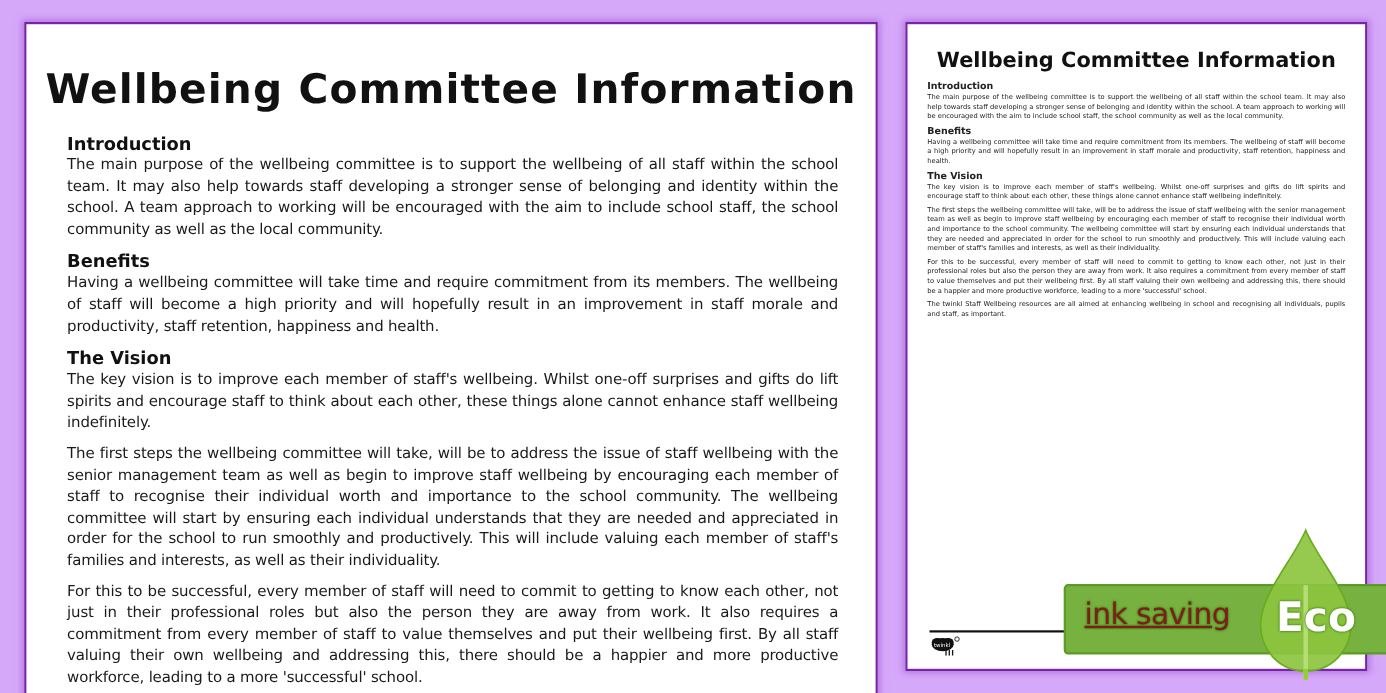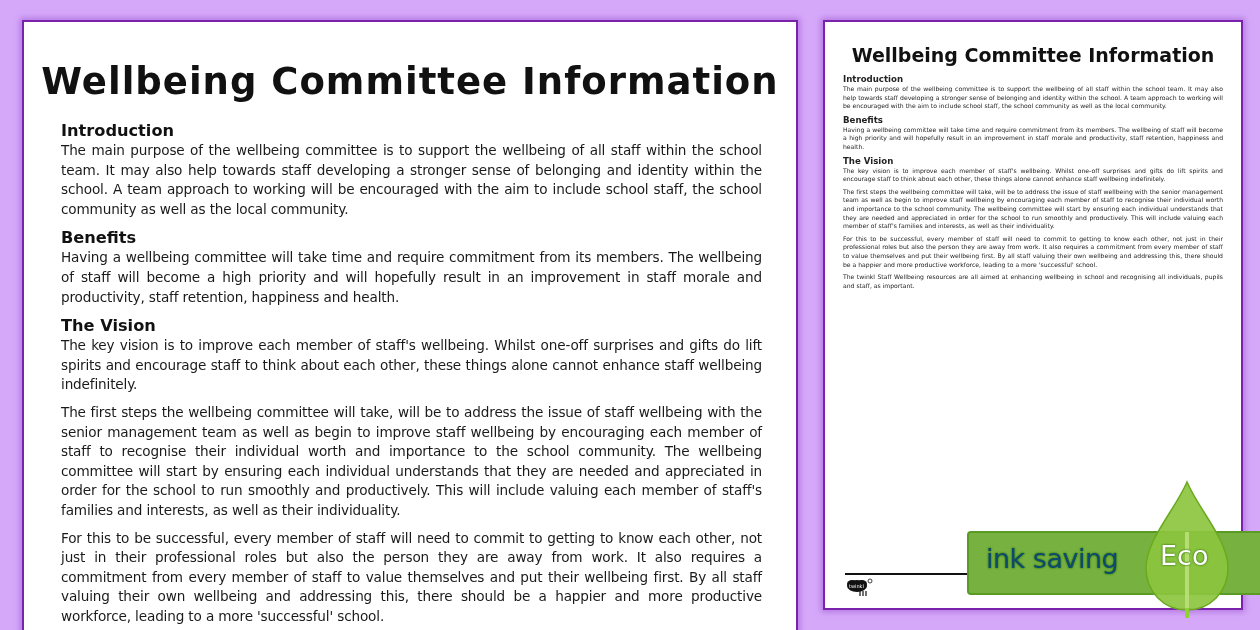--- a/index.html
+++ b/index.html
@@ -132,38 +132,39 @@
       border: 2px solid #5a9a25;
       border-radius: 4px;
       box-sizing: border-box;
     }
     .eco-text {
       position: absolute;
       left: 17px;
       top: 10px;
       font-family: "DejaVu Sans", sans-serif;
       font-size: 27px;
-      color: #0c4a6e;
+      color: #7f1d1d;
       text-shadow: 0 0 2px #3f7d10, 0 0 2px #3f7d10;
       letter-spacing: -0.5px;
+      text-decoration: underline;
     }
     .leaf {
       position: absolute;
       left: 1144px;
       top: 480px;
       width: 86px;
       height: 140px;
     }
     .eco-label {
       position: absolute;
       left: 1160px;
       top: 540px;
       font-family: "DejaVu Sans", sans-serif;
-      font-weight: normal;
-      font-size: 27px;
+      font-weight: bold;
+      font-size: 37px;
       color: #ffffff;
       text-shadow: 0 0 2px #3f7d10, 0 0 2px #3f7d10;
     }
   </style>
 </head>
 <body>
 
 <div id="page-large" class="page">
   <div class="title">Wellbeing Committee Information</div>
   <div class="body">

